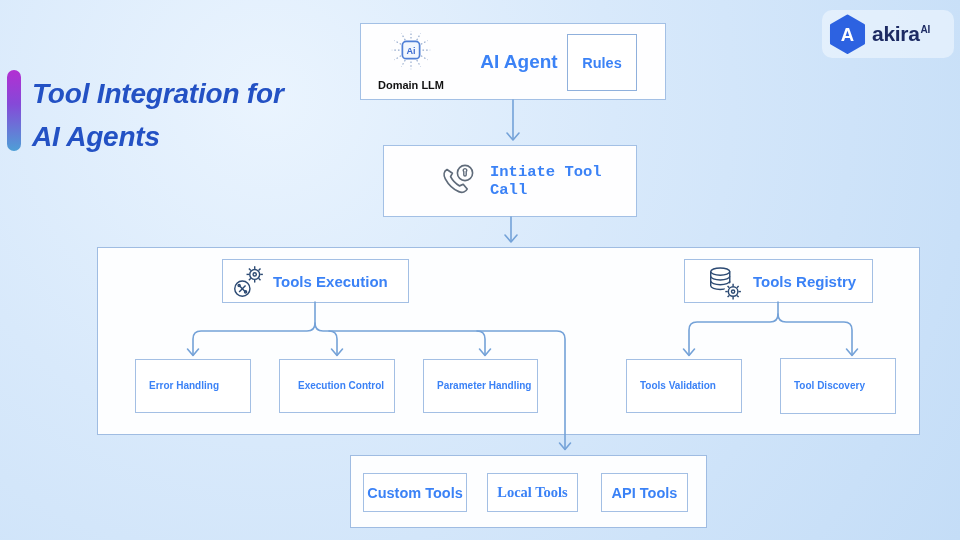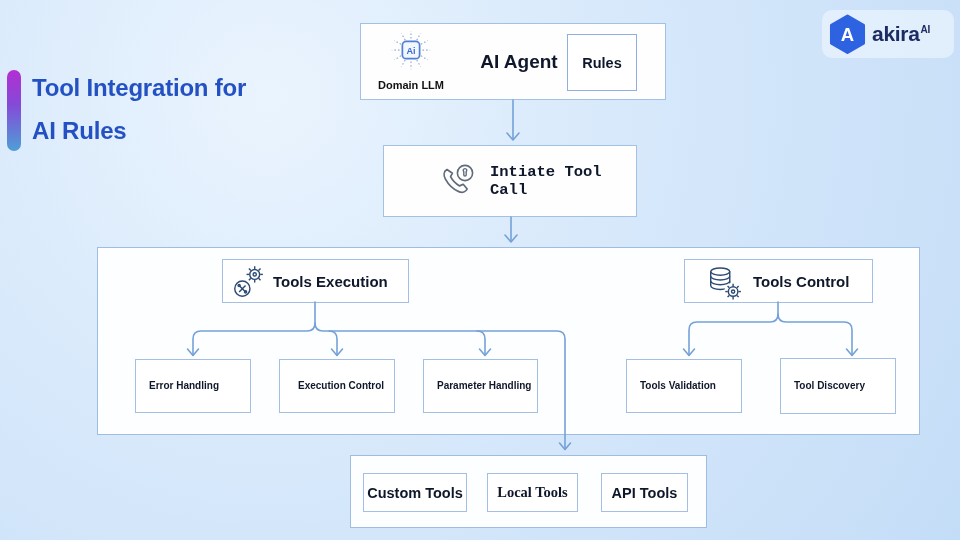--- a/index.html
+++ b/index.html
@@ -5,31 +5,31 @@
   html,body{margin:0;padding:0;}
   #stage{
     position:relative;width:960px;height:540px;overflow:hidden;
     font-family:"Liberation Sans",sans-serif;
     background:radial-gradient(circle at 28% 18%, #eaf4fe 0%, #d8e9fb 42%, #c4ddf7 100%);
   }
   .abs{position:absolute;box-sizing:border-box;}
   
   .title-bar{left:7px;top:70px;width:14px;height:81px;border-radius:8px;
     background:linear-gradient(180deg,#b32fd2 0%,#8549d8 42%,#4e9fd6 100%);}
-  .title-text{left:32px;top:66px;width:330px;font-size:24px;font-weight:700;
-    color:#2351c4;line-height:43px;letter-spacing:-0.2px;}
+  .title-text{left:32px;top:72px;width:330px;font-size:28px;font-weight:700;
+    color:#2351c4;line-height:43px;letter-spacing:-0.2px;font-style:italic;}
   
   .logo-wrap{left:822px;top:10px;width:132px;height:48px;border-radius:10px;
     background:rgba(248,252,255,0.5);display:flex;align-items:center;padding-left:7px;}
   .logo-text{font-size:21px;font-weight:700;color:#1d2b63;margin-left:6px;letter-spacing:-0.3px;}
   .logo-sup{font-size:10px;font-weight:700;vertical-align:super;margin-left:1px;}
   
   .node{background:#fefeff;border:1.5px solid #a3c0e5;}
   .node-sm{background:#fff;border:1.4px solid #a3bfe4;}
-  .lbl{font-weight:700;color:#0f172a;}
+  .lbl{font-weight:700;color:#3b82f6;}
   
   .ai-agent{left:360px;top:23px;width:306px;height:77px;}
   .chip-svg{left:27px;top:3px;}
   .chip-cap{left:2px;top:55px;width:96px;text-align:center;font-size:11px;font-weight:700;color:#111;}
   .agent-lbl{left:104px;top:0;width:108px;height:100%;display:flex;align-items:center;justify-content:center;font-size:19px;}
   .rules-box{left:206px;top:10px;width:70px;height:57px;border:1.5px solid #8fb0dc;background:#fff;
     display:flex;align-items:center;justify-content:center;font-size:14.5px;}
   
   .initiate{left:383px;top:145px;width:254px;height:72px;display:flex;align-items:center;}
   .initiate-icon{left:54px;top:16px;}
@@ -57,21 +57,21 @@
   .overlay path{stroke:#74a2d8;stroke-width:1.6;fill:none;stroke-linecap:round;stroke-linejoin:round;}
 </style>
 </head>
 <body>
 
 <div id="stage">
 
   <div class="abs title-bar"></div>
   <div class="abs title-text">
     <div>Tool Integration for</div>
-    <div>AI Rules</div>
+    <div>AI Agents</div>
   </div>
 
   <div class="abs logo-wrap">
     <svg width="37" height="40" viewBox="0 0 38 41">
       <polygon points="19,2 35.5,11.5 35.5,30 19,39.5 2.5,30 2.5,11.5" fill="#2d62e1" stroke="#2d62e1" stroke-width="3" stroke-linejoin="round"></polygon>
       <text x="19" y="27.5" text-anchor="middle" font-size="19" font-weight="bold" fill="#ffffff" font-family="Liberation Sans, sans-serif">A</text>
     </svg>
     <div class="logo-text"><span>akira</span><span class="logo-sup">AI</span></div>
   </div>
 
@@ -148,21 +148,21 @@
           <line x1="33.5" y1="33" x2="35.3" y2="34.8"></line>
         <line x1="29.5" y1="34.6" x2="29.5" y2="37.2"></line>
           <line x1="25.5" y1="33" x2="23.7" y2="34.8"></line>
         <line x1="23.9" y1="29" x2="21.3" y2="29"></line>
           <line x1="25.5" y1="25" x2="23.7" y2="23.2"></line>
         <line x1="29.5" y1="23.4" x2="29.5" y2="20.8"></line>
           <line x1="33.5" y1="25" x2="35.3" y2="23.2"></line>
         <circle cx="29.5" cy="29" r="1.7"></circle>
       </g>
     </svg>
-    <div class="hdr-lbl lbl" style="left:68px;">Tools Control</div>
+    <div class="hdr-lbl lbl" style="left:68px;">Tools Registry</div>
   </div>
 
   <div class="abs node-sm child c-error lbl">Error Handling</div>
   <div class="abs node-sm child c-exec lbl">Execution Control</div>
   <div class="abs node-sm child c-param lbl">Parameter Handling</div>
 
   <div class="abs node-sm child c-valid lbl">Tools Validation</div>
   <div class="abs node-sm child c-disc lbl">Tool Discovery</div>
 
   <div class="abs bottom-container"></div>

